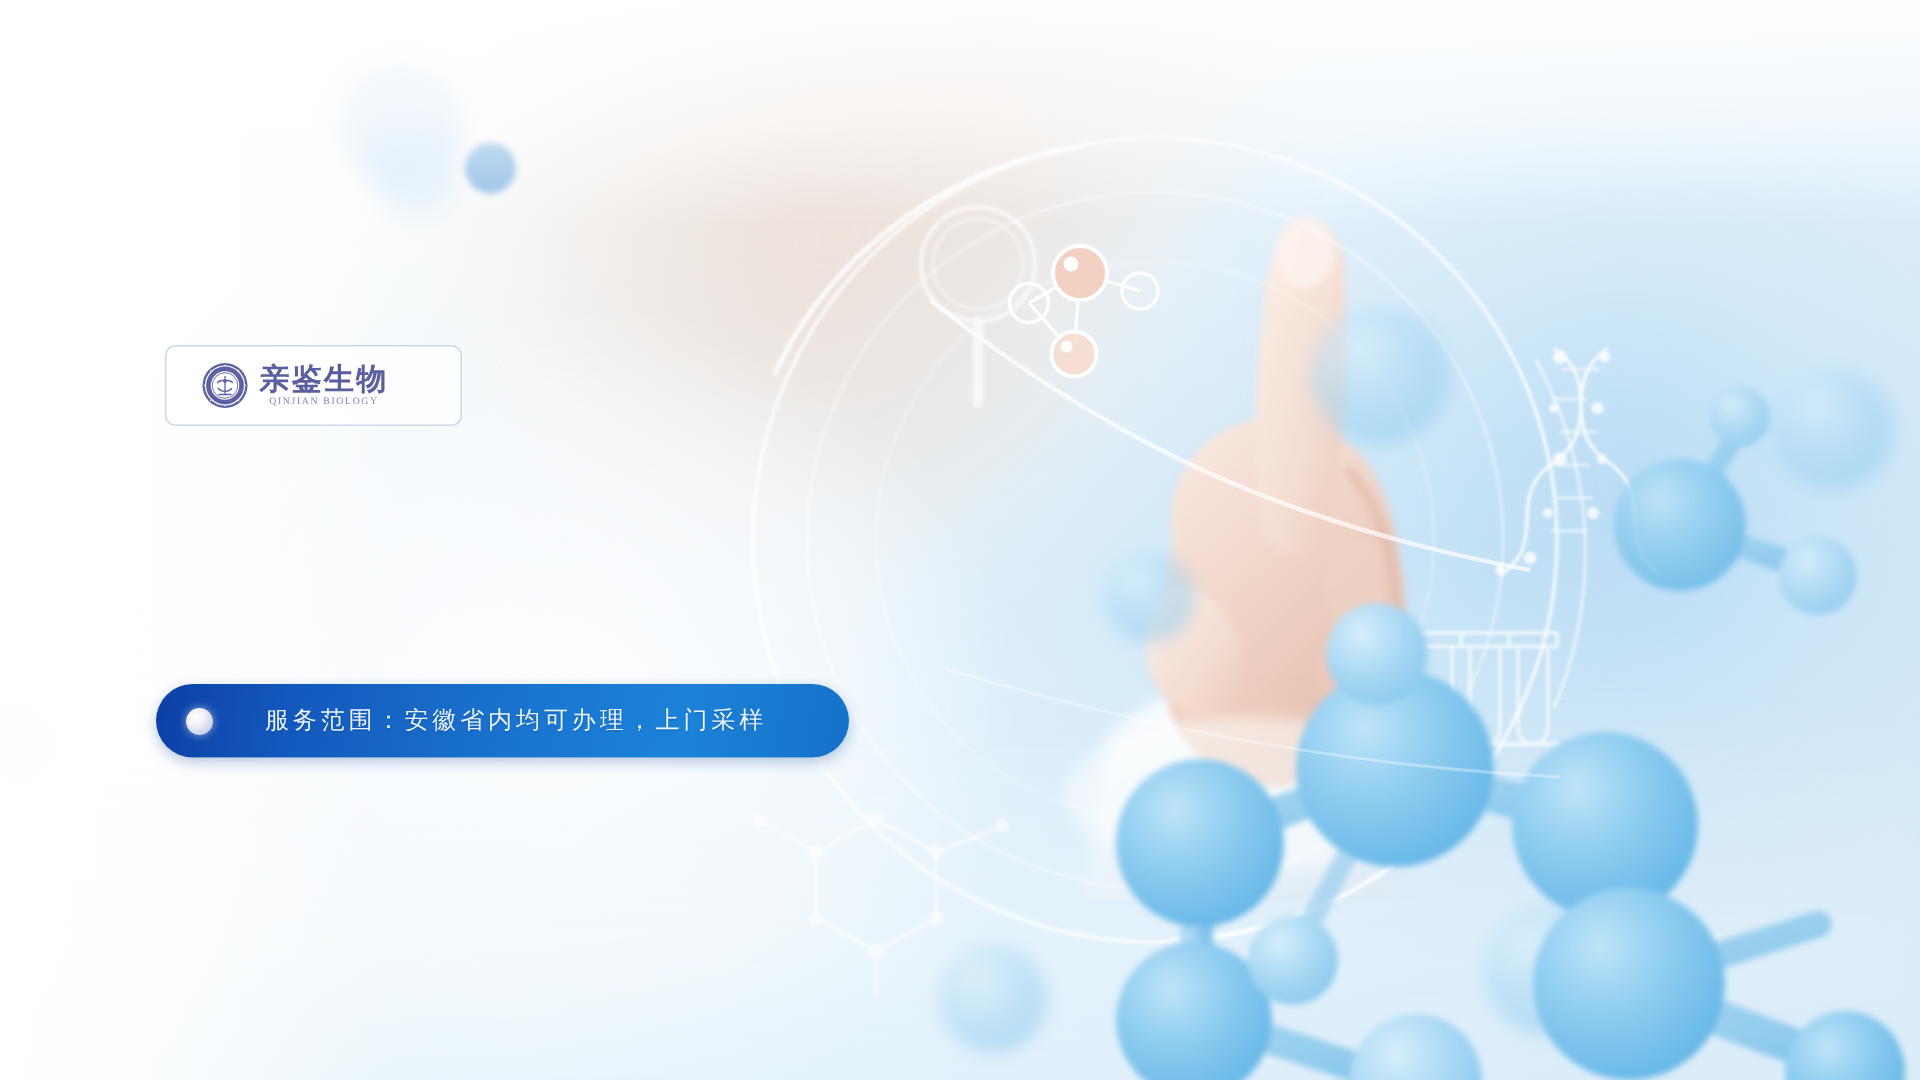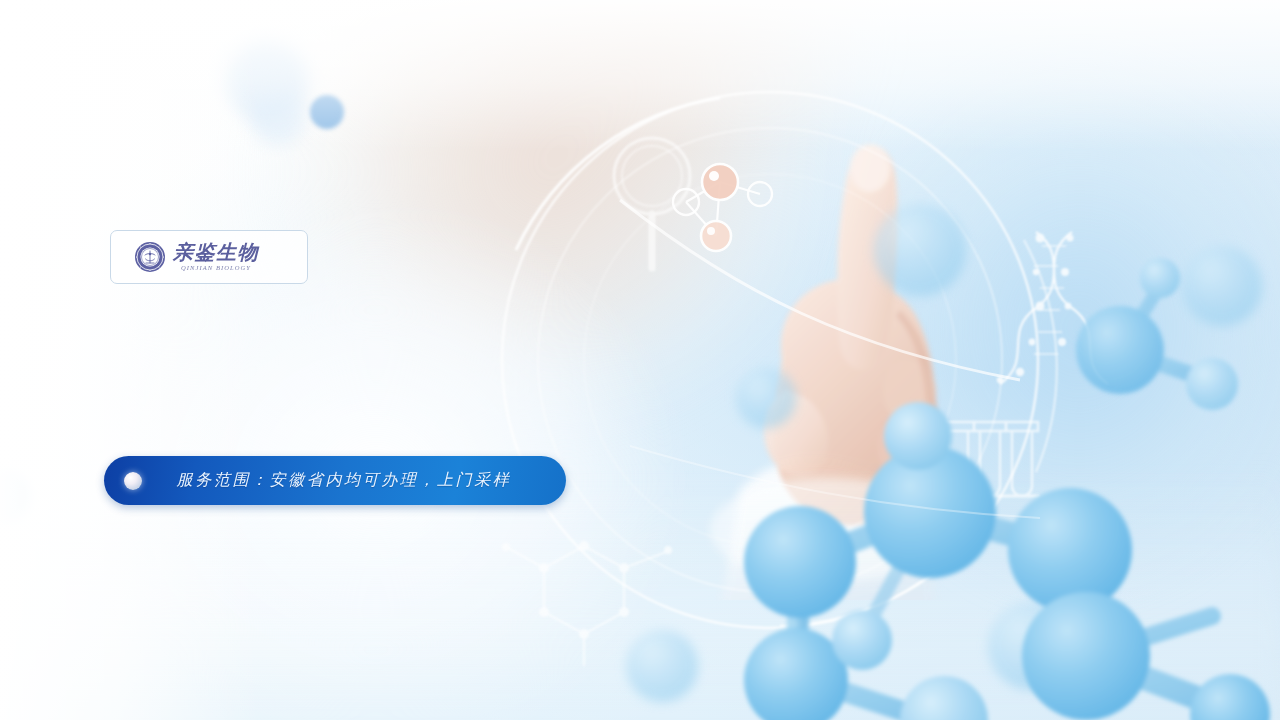--- a/index.html
+++ b/index.html
@@ -7,21 +7,20 @@
     width:1280px; height:720px; overflow:hidden;
     font-family:"Liberation Sans","DejaVu Sans",sans-serif;
     background:#ffffff;
   }
 
   .stage {
     position:relative;
     width:1280px; height:720px;
     overflow:hidden;
     background:#fdfefe;
-    font-style:italic;
   }
 
   
   .bg-base {
     position:absolute; inset:0;
     background:
       radial-gradient(120% 95% at 78% 52%, rgba(176,216,244,0.55) 0%, rgba(205,231,248,0.32) 34%, rgba(243,250,254,0.06) 62%, rgba(255,255,255,0) 78%),
       linear-gradient(118deg, #ffffff 0%, #fdfefe 22%, #f6fbfe 42%, #eaf5fc 62%, #e2f0fa 78%, #dcecf8 100%);
   }
   

